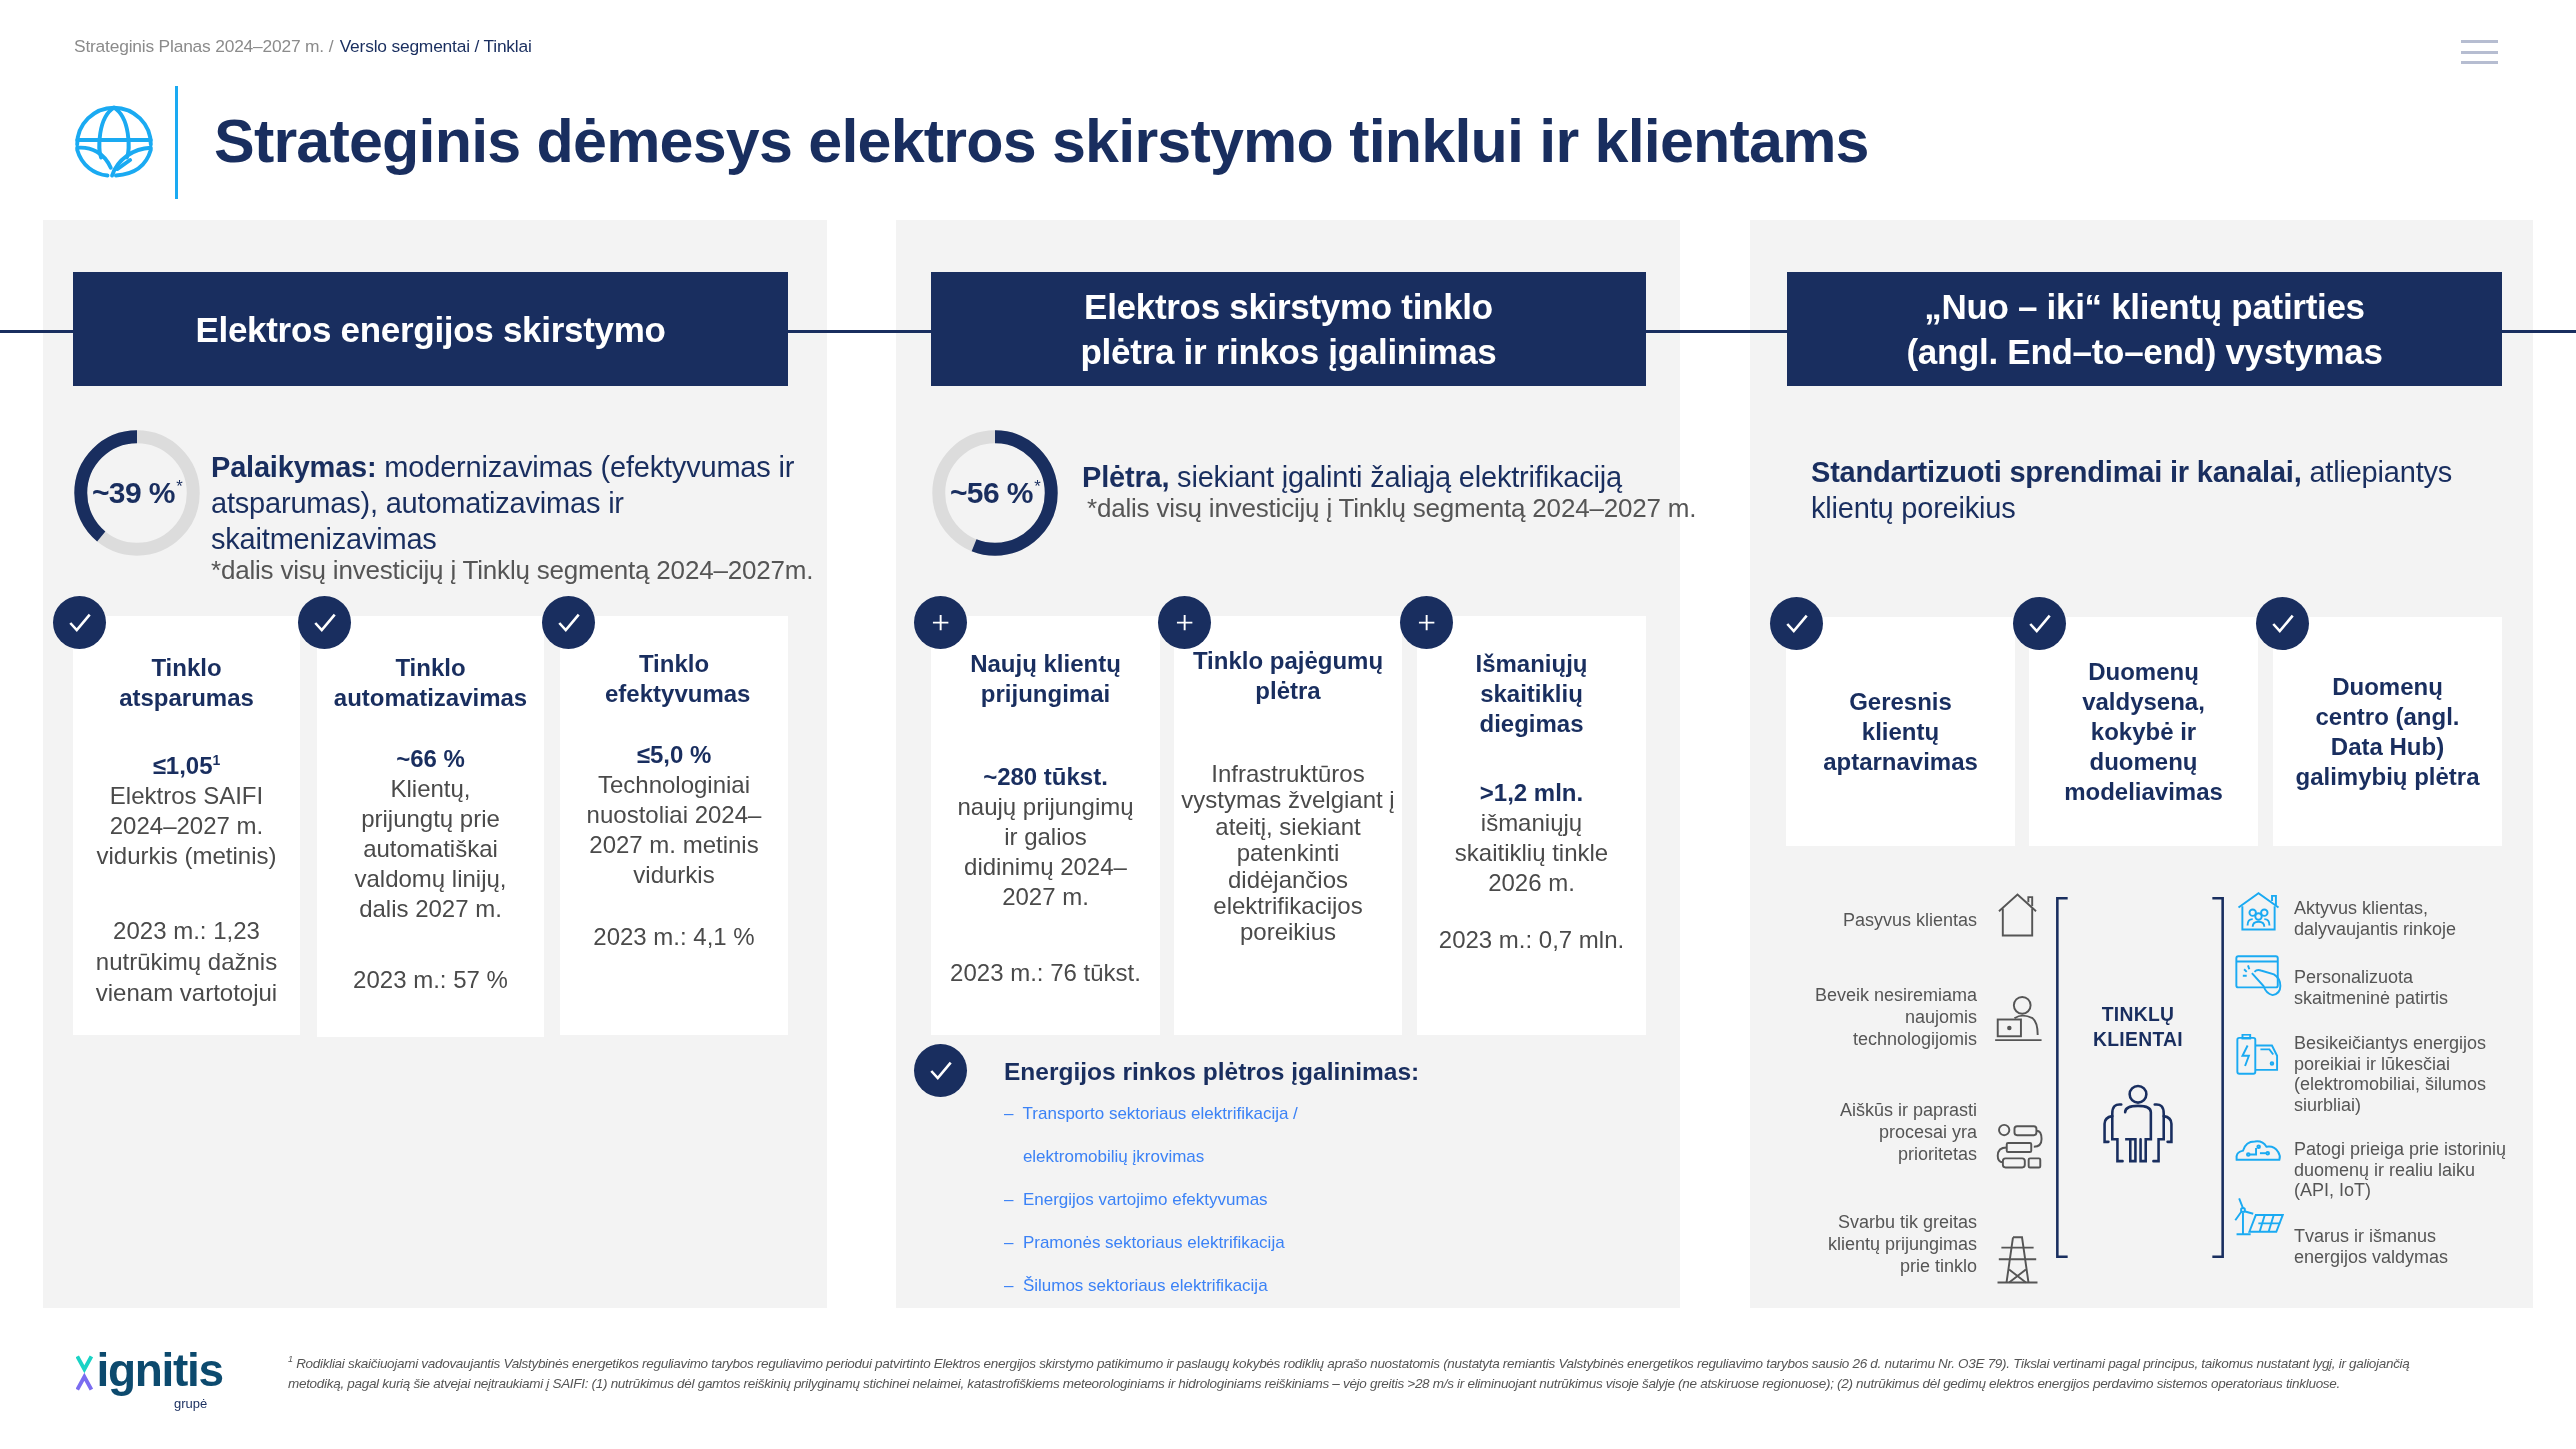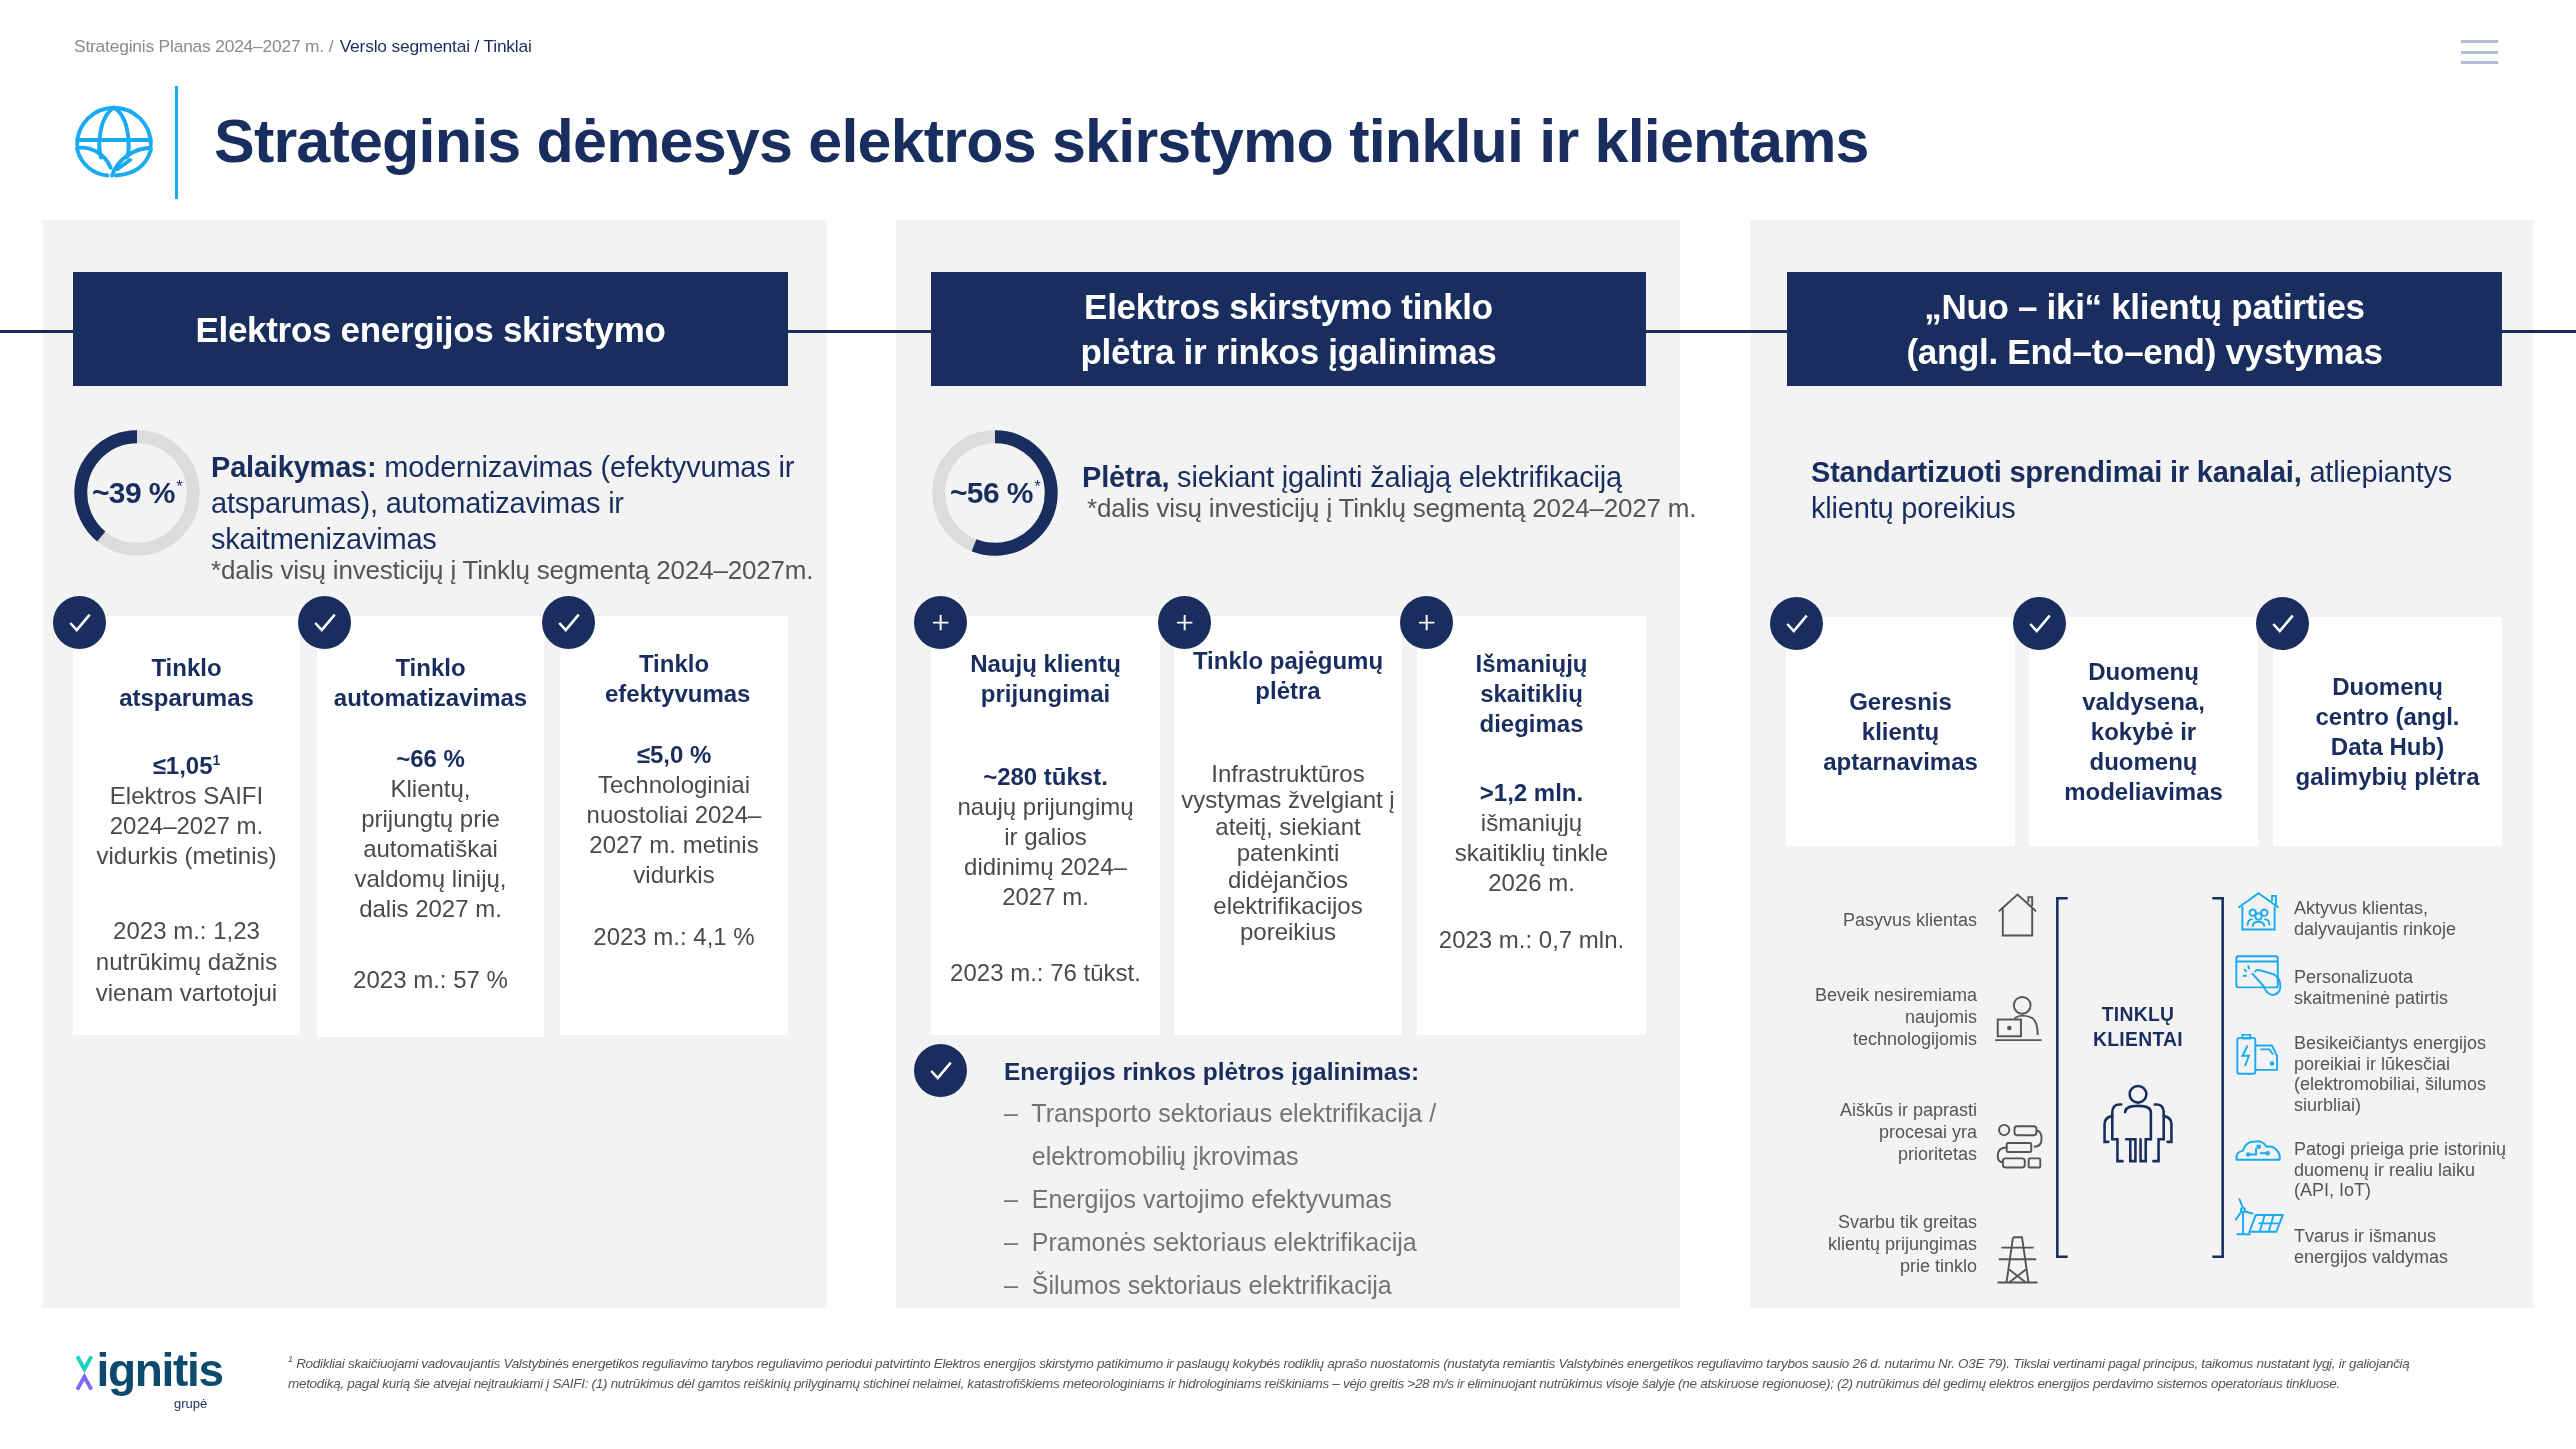--- a/index.html
+++ b/index.html
@@ -39,21 +39,21 @@
   .card-title { font-size: 24px; font-weight: bold; color: #192e5f; line-height: 30px; }
   .card-value { font-size: 24px; font-weight: bold; color: #192e5f; line-height: 30px; }
   .card-value sup { font-size: 14px; }
   .card-desc { font-size: 24px; color: #4a4a4a; line-height: 30px; }
   .card-base { font-size: 24px; color: #4a4a4a; line-height: 31px; }
 
   .badge { width: 53px; height: 53px; border-radius: 50%; background: #192e5f; display: flex; align-items: center; justify-content: center; }
 
   
   .list-title { font-size: 24.5px; font-weight: bold; color: #192e5f; }
-  .list-item { font-size: 25px; color: #737373; line-height: 43px; white-space: nowrap; }
+  .list-item { font-size: 17px; color: #3b82f6; line-height: 43px; white-space: nowrap; }
 
   
   .cust-left { font-size: 18px; color: #555; text-align: right; line-height: 22px; }
   .cust-right { font-size: 18px; color: #555; line-height: 20.6px; }
   .tinklu { font-size: 19.3px; font-weight: bold; color: #192e5f; text-align: center; line-height: 24.5px; letter-spacing: 0.3px; }
 
   
   .logo-text { font-size: 46px; font-weight: bold; color: #0c4a6e; letter-spacing: -1.3px; }
   .logo-sub { font-size: 13px; color: #192e5f; margin-top: 6px; }
   .footnote { left: 288px; top: 1349px; width: 2164px; font-size: 13.5px; font-style: italic; color: #555; line-height: 20px; letter-spacing: -0.3px; }

